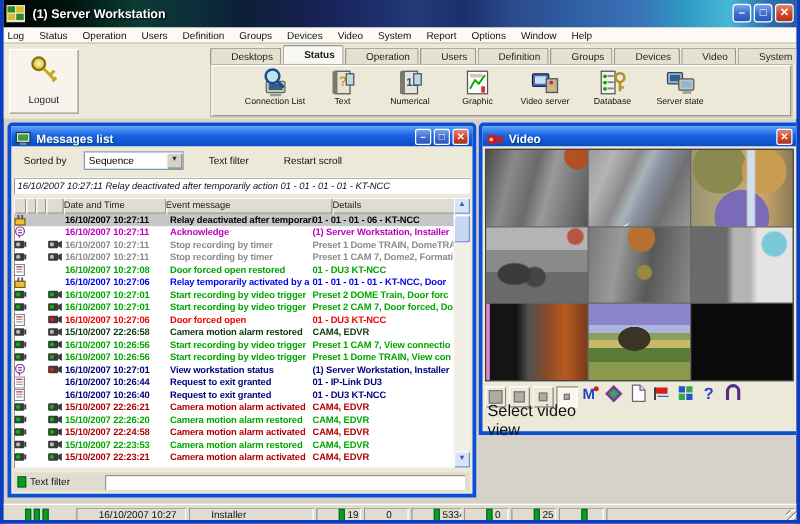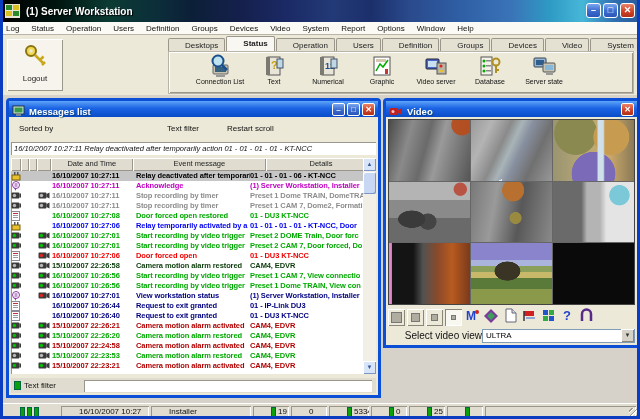--- a/index.html
+++ b/index.html
@@ -60,21 +60,21 @@
   .combo .ca { width:13px; height:13px; background:#D6D2C8; box-shadow:inset 1px 1px #fff, inset -1px -1px #8a8678;
     font-size:6px; text-align:center; line-height:13px; color:#333; }
   #sortcombo { left:58px; top:4px; width:80px; }
   .infoline { position:absolute; left:2px; top:41px; width:365px; height:13px; background:#fff;
     box-shadow:inset 1px 1px #9a968a; font-size:7.5px; line-height:13px; padding-left:3px; color:#111;
     white-space:nowrap; overflow:hidden;font-style:italic; }
   .mtable { position:absolute; left:2px; top:57px; width:365px; height:216px; background:#fff;
     box-shadow:inset 1px 1px #9a968a; }
   .mhead { display:flex; height:13px; background:#E0DCD0; }
   .hc { box-shadow:inset 1px 1px #fff, inset -1px -1px #9a968a; font-size:7.5px; color:#222;
-    text-align:center; line-height:12px; overflow:hidden; white-space:nowrap; }
+    line-height:12px; overflow:hidden; white-space:nowrap; }
   .hc.i1{width:10px}.hc.i2{width:8px}.hc.i3{width:9px}.hc.i4{width:14px}
   .hc.date{width:84px}.hc.event{width:137px}.hc.det{width:113px}
   .mbody { position:absolute; left:0; top:13px; right:13px; bottom:0; overflow:hidden; }
   .mrow { display:flex; height:10px; align-items:center; font-size:7.5px; font-weight:bold; letter-spacing:-0.1px; }
   .mc { white-space:nowrap; overflow:hidden; height:10px; line-height:10px; }
   .mc.i1{width:10px}.mc.i2{width:8px}.mc.i3{width:9px}.mc.i4{width:14px}
   .mc.date{width:84px; text-align:right; padding-right:17px;}
   .mc.event{width:114px}.mc.det{width:113px}
   .mc svg { vertical-align:top; }
   .c-selected{background:#C6C6C6;color:#000}
@@ -123,21 +123,21 @@
     linear-gradient(180deg,#8a84cc 0 28%,#aab4dc 28% 38%,#8aa05a 38% 48%,#c8b86a 48% 58%,#5a7a3a 58% 76%,#8a9a4a 76% 100%);}
   .vc9{background:#0a0a0a;}
   .vtoolbar { position:absolute; left:2px; top:206px; height:20px; display:flex; align-items:center; gap:2px; }
   .vsz { width:17px; height:17px; background:#ECE9D8; box-shadow:inset 1px 1px #fff, inset -1px -1px #8a8678;
     display:flex; align-items:center; justify-content:center; }
   .vsz.pressed { background:#F8F7F0; box-shadow:inset 1px 1px #8a8678, inset -1px -1px #fff; }
   .vsz .sq { background:#B0ACA0; border:1px solid #777; }
   .sq.l{width:11px;height:11px}.sq.m{width:9px;height:9px}.sq.s{width:7px;height:7px}.sq.t{width:5px;height:5px}
   .vflat { width:17px; height:17px; display:flex; align-items:center; justify-content:center; }
   .vselrow { position:absolute; left:2px; top:227px; width:247px; height:15px; display:flex; align-items:center; }
-  .vselrow .lab { font-size:10px; color:#111; flex:0 0 94px; padding-left:2px;text-align:right; }
+  .vselrow .lab { font-size:13px; color:#111; flex:0 0 94px; padding-left:2px; }
   #viewcombo { position:relative; flex:1; height:14px; }
   
   .statusbar { position:absolute; left:-3px; bottom:-3px; width:640px; height:16px; background:#E0DCD0;
     border-top:1px solid #fff; display:flex; align-items:center; padding:0 2px; }
   .sseg { height:12px; box-shadow:inset 1px 1px #9a968a, inset -1px -1px #fff; font-size:8px;
     display:flex; align-items:center; padding:0 18px; margin-right:2px; color:#111; white-space:nowrap; overflow:hidden; }
   .sled { width:5px; height:10px; background:#0CA00C; border:1px solid #064; margin-right:2px; flex:0 0 auto; }
   .sseg.leds { box-shadow:none; }
   .grip { position:absolute; right:1px; bottom:1px; width:10px; height:10px;
     background:repeating-linear-gradient(135deg, transparent 0 2px, #9a968a 2px 3px, #fff 3px 4px); }
@@ -290,20 +290,24 @@
         </span>
       <span class="t">Messages list</span>
       <span class="xpbtns">
         <span class="xbtn">–</span>
         <span class="xbtn">□</span>
         <span class="xbtn close">✕</span>
       </span>
     </div>
     <div class="mrow-controls">
       <span class="lab" style="left:10px">Sorted by</span>
+      <div class="combo" id="sortcombo">
+        <span class="cv">Sequence</span>
+        <span class="ca">▼</span>
+      </div>
       <span class="lab" style="left:158px">Text filter</span>
       <span class="lab" style="left:218px">Restart scroll</span>
     </div>
     <div class="infoline">16/10/2007 10:27:11  Relay deactivated after temporarily action  01 - 01 - 01 - 01 - KT-NCC</div>
     <div class="mtable">
       <div class="mhead">
         <span class="hc i1"></span>
         <span class="hc i2"></span>
         <span class="hc i3"></span>
         <span class="hc i4"></span>
@@ -725,24 +729,20 @@
             </svg></span>
         </span>
         <span class="vflat">
           <span><svg width="15" height="15">
               <path d="M3 13 v-7 a4.5 4.5 0 0 1 9 0 v7" fill="none" stroke="#5A2A8A" stroke-width="2.5"></path>
             </svg></span>
         </span>
       </div>
     <div class="vselrow">
       <span class="lab">Select video view</span>
-      <div class="combo" id="viewcombo">
-        <span class="cv">ULTRA</span>
-        <span class="ca">▼</span>
-      </div>
     </div>
   </div>
 
   <div class="statusbar">
     <span class="sseg leds">
       <span class="sled"></span>
       <span class="sled"></span>
       <span class="sled"></span>
     </span>
     <span class="sseg" style="width:88px">16/10/2007 10:27</span>

